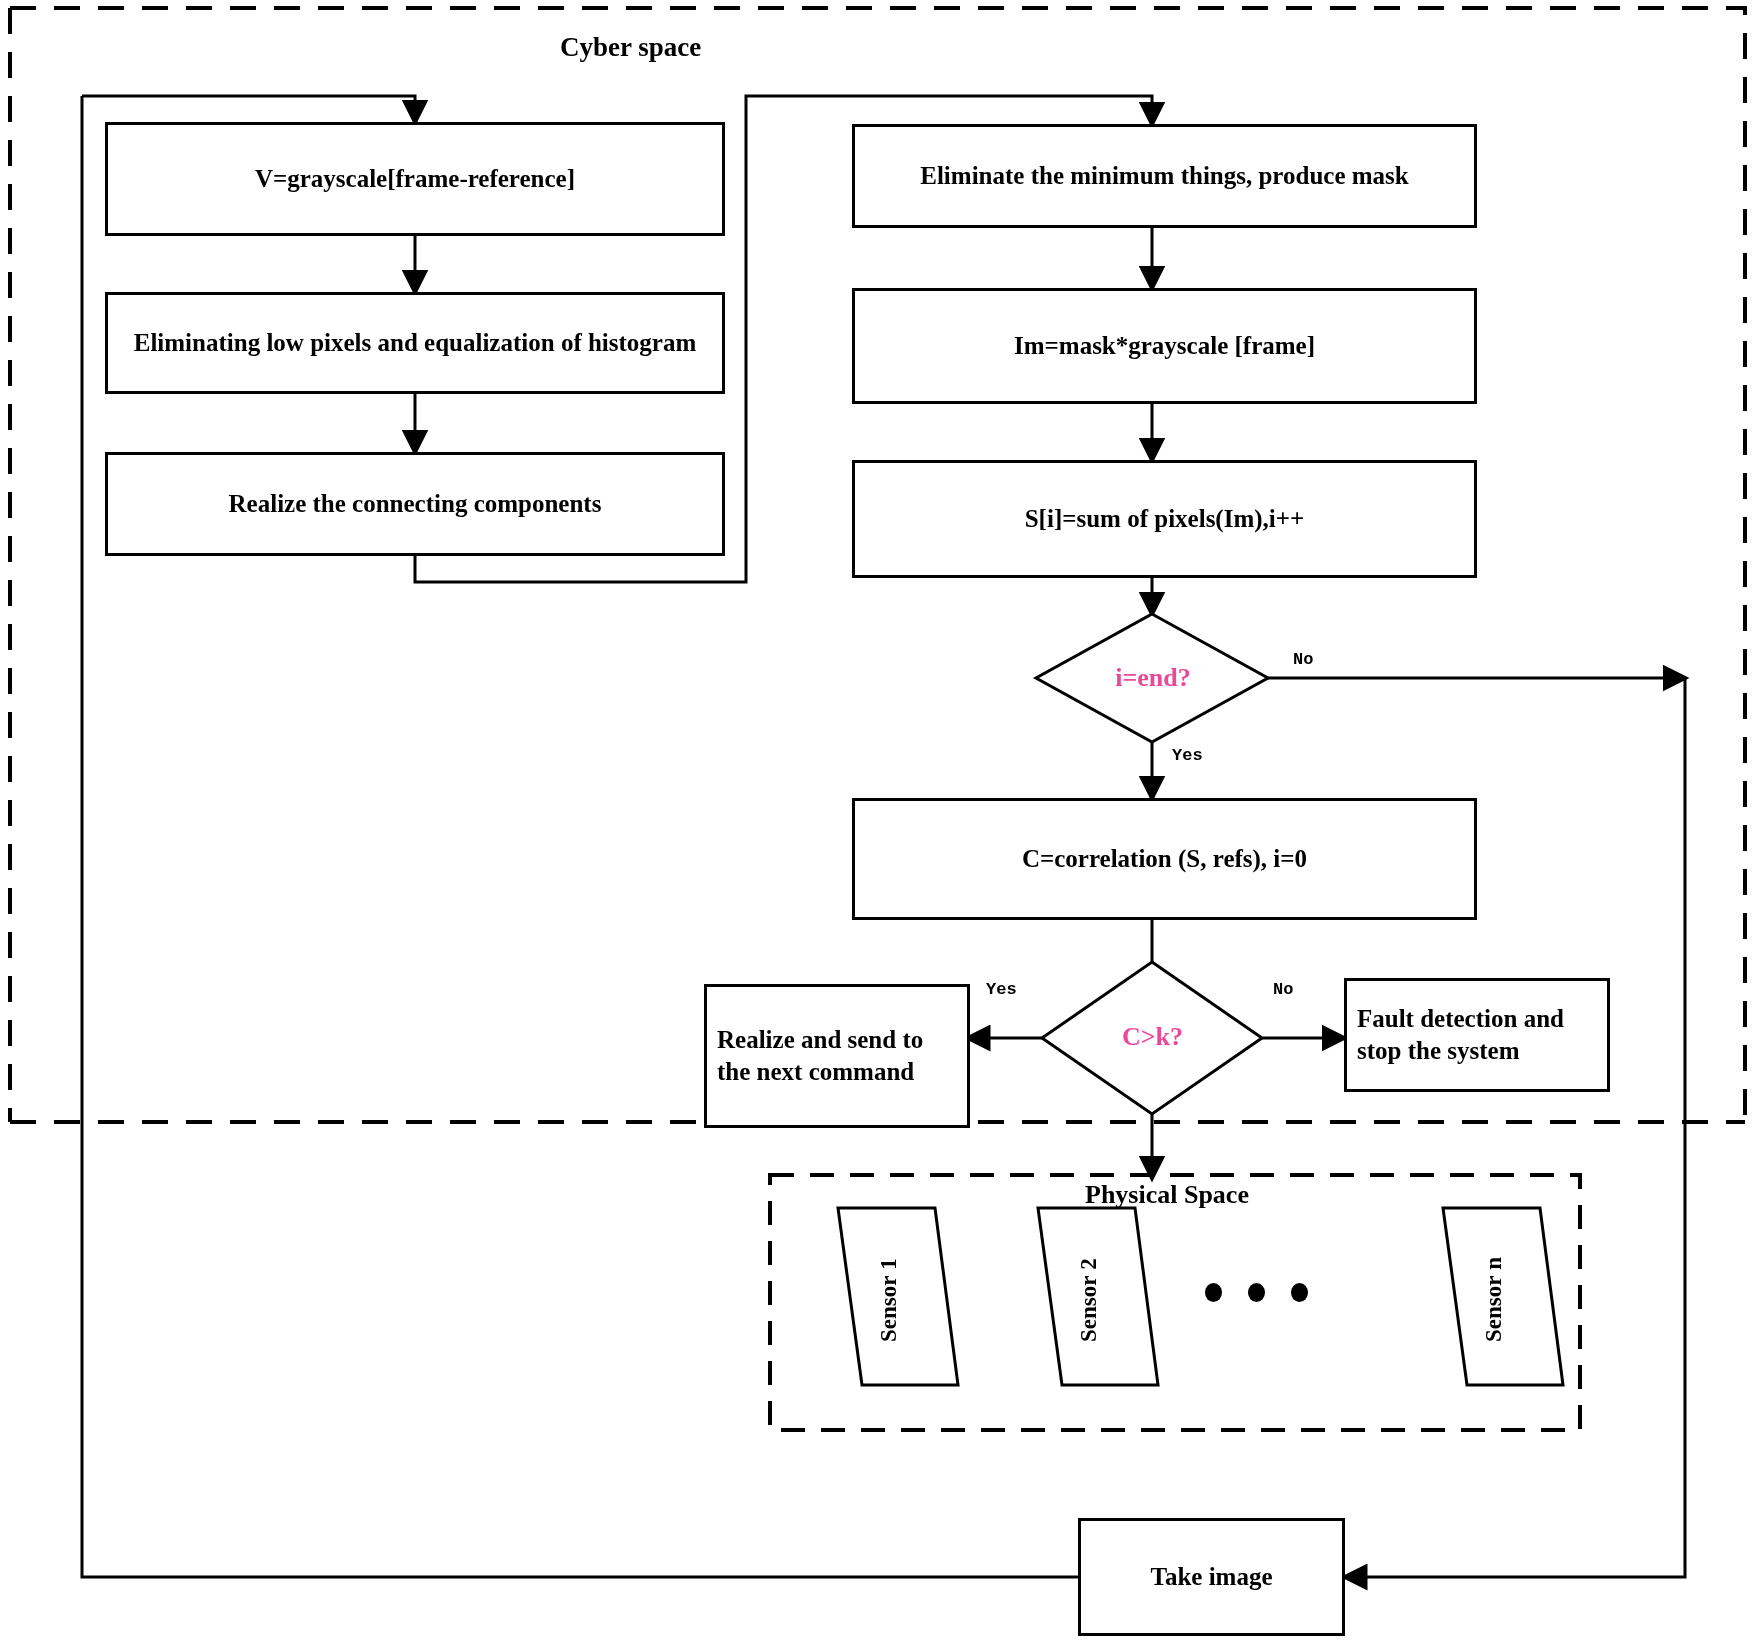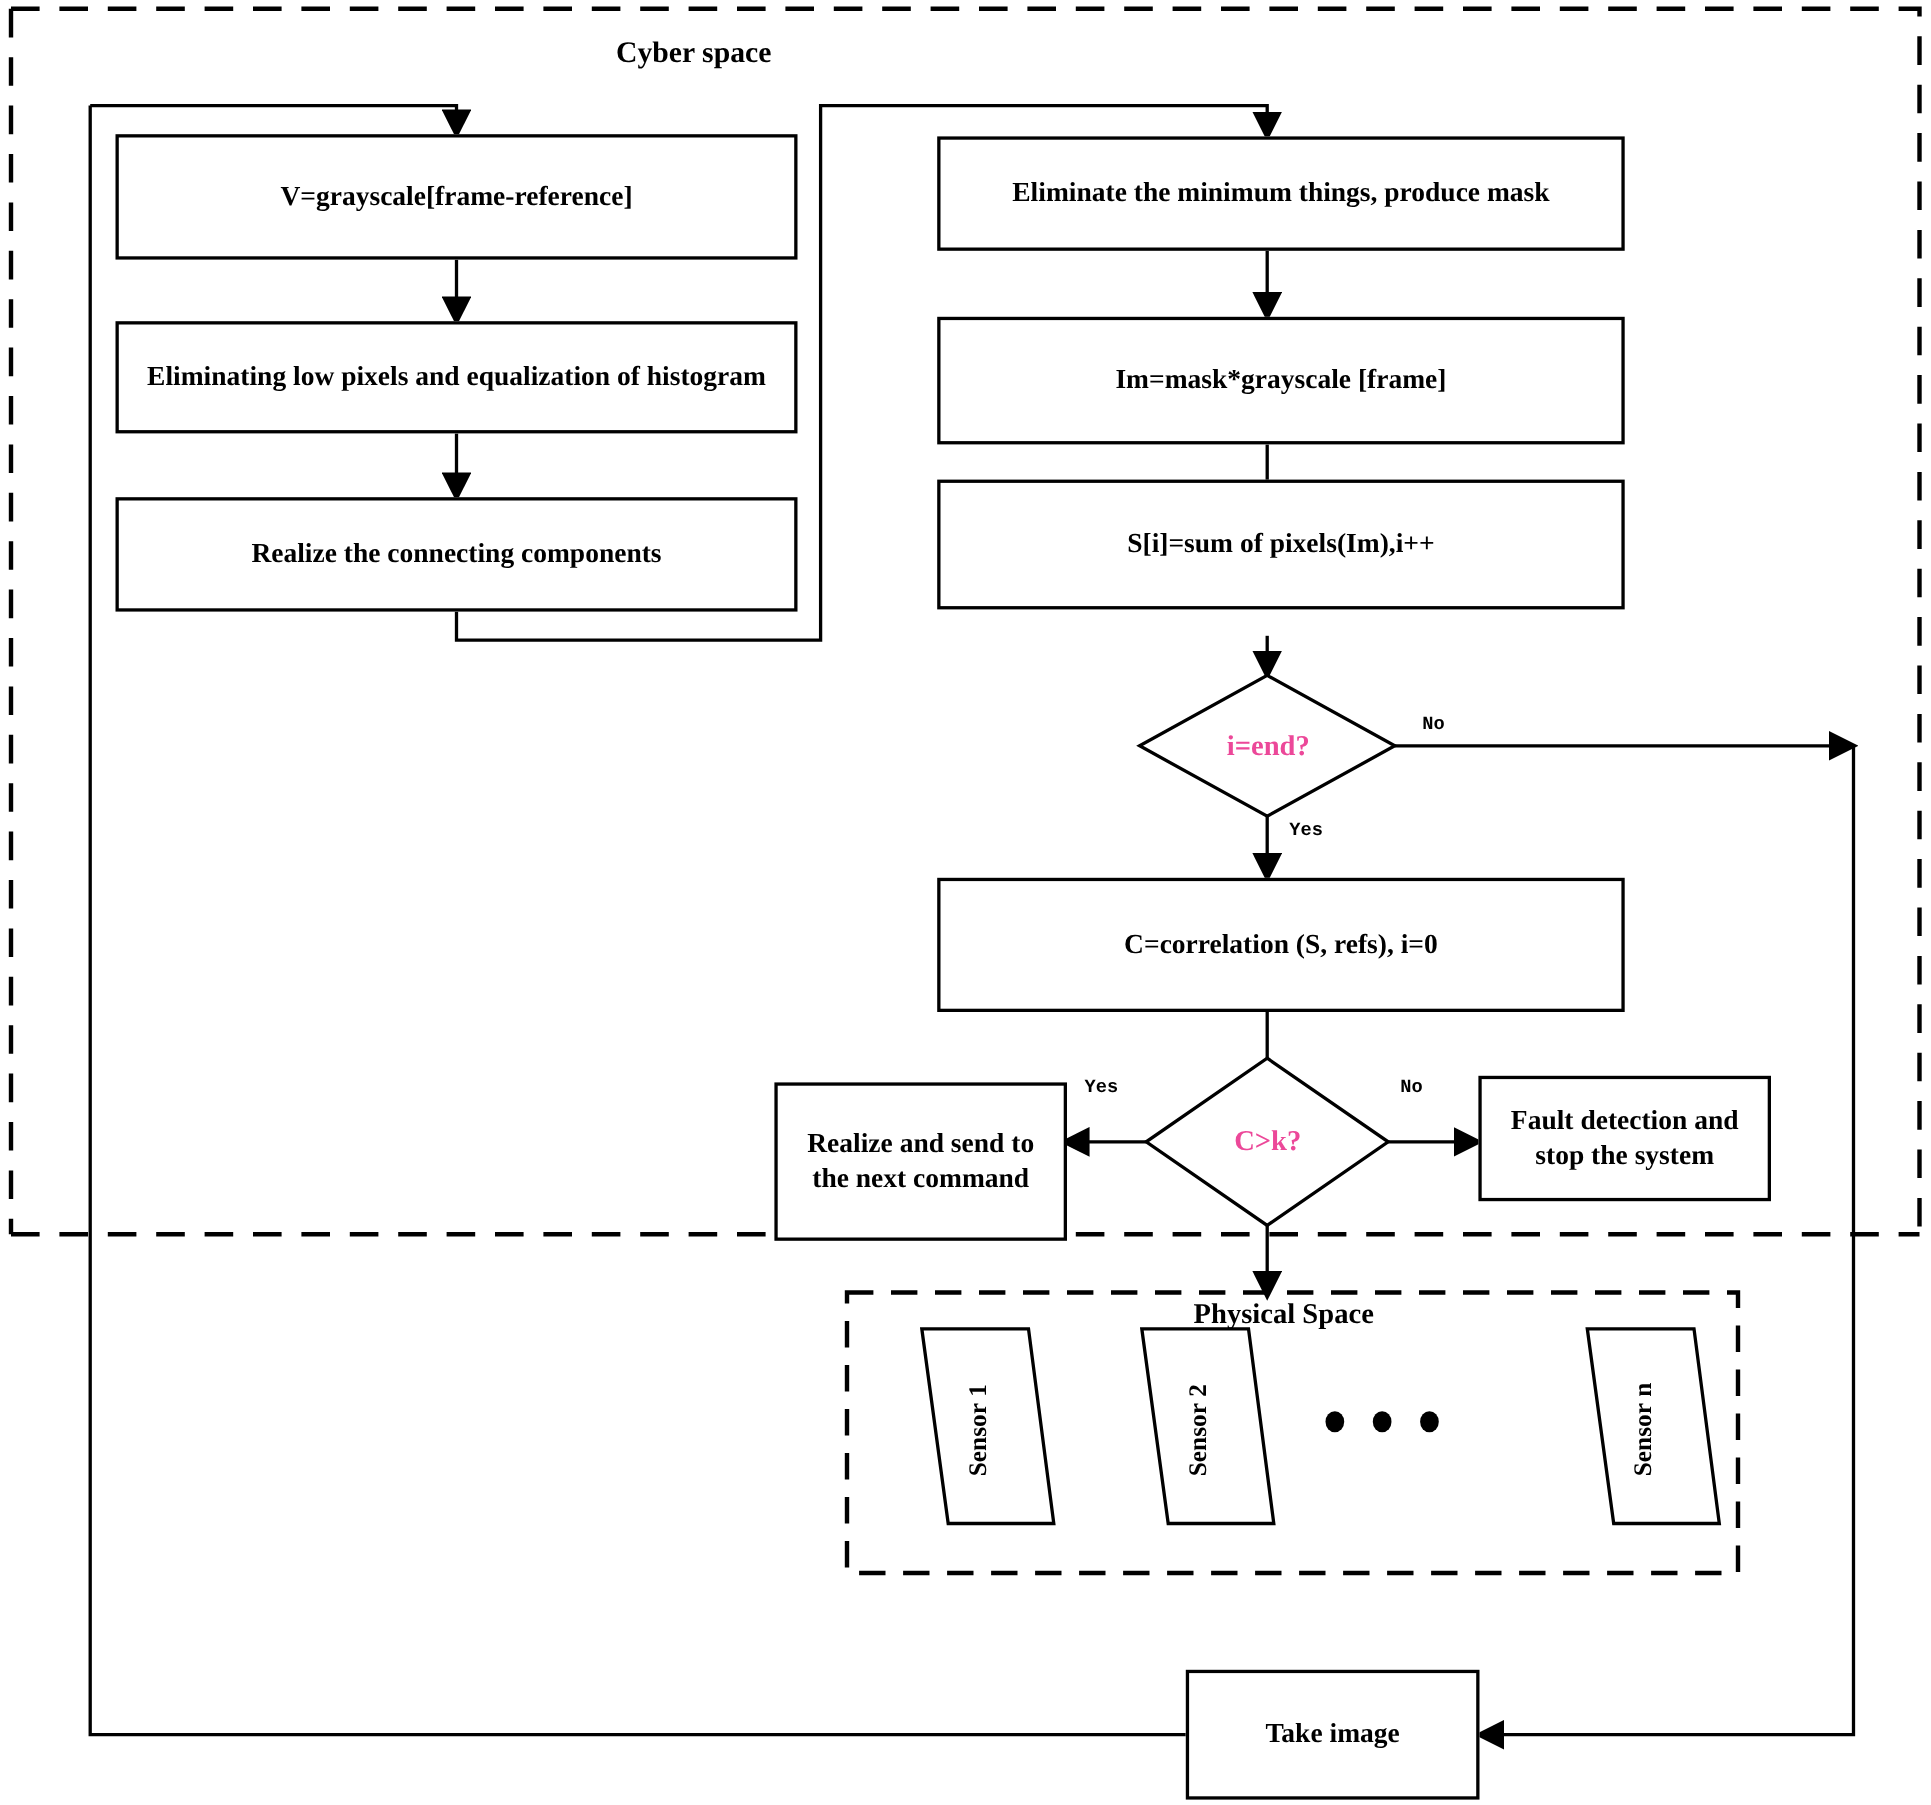--- a/index.html
+++ b/index.html
@@ -25,21 +25,21 @@
     height: 1641px;
   }
   .node {
     position: absolute;
     box-sizing: border-box;
     border: 3px solid #000;
     background: #fff;
     display: flex;
     align-items: center;
     justify-content: center;
-    text-align: center;
+    text-align: left;
     font-weight: bold;
     font-size: 25px;
     line-height: 1.28;
     color: #000;
     padding: 4px 10px;
   }
   .lbl {
     position: absolute;
     font-weight: bold;
     font-size: 27px;
@@ -188,21 +188,21 @@
   <div class="node" style="left:105px; top:122px; width:620px; height:114px;">V=grayscale[frame-reference]</div>
 
   <div class="node" style="left:105px; top:292px; width:620px; height:102px;">Eliminating low pixels and equalization of histogram</div>
 
   <div class="node" style="left:105px; top:452px; width:620px; height:104px;">Realize the connecting components</div>
 
   <div class="node" style="left:852px; top:124px; width:625px; height:104px;">Eliminate the minimum things, produce mask</div>
 
   <div class="node" style="left:852px; top:288px; width:625px; height:116px;">Im=mask*grayscale [frame]</div>
 
-  <div class="node" style="left:852px; top:436px; width:625px; height:118px;">S[i]=sum of pixels(Im),i++</div>
+  <div class="node" style="left:852px; top:460px; width:625px; height:118px;">S[i]=sum of pixels(Im),i++</div>
 
   <div class="node" style="left:852px; top:798px; width:625px; height:122px;">C=correlation (S, refs), i=0</div>
 
   <div class="diamond-text" style="left:1098px; top:663px; width:110px;">i=end?</div>
 
   <div class="diamond-text" style="left:1100px; top:1022px; width:105px;">C&gt;k?</div>
 
   <div class="edge-lbl" style="left:1293px; top:650px;">No</div>
 
   <div class="edge-lbl" style="left:1172px; top:746px;">Yes</div>

